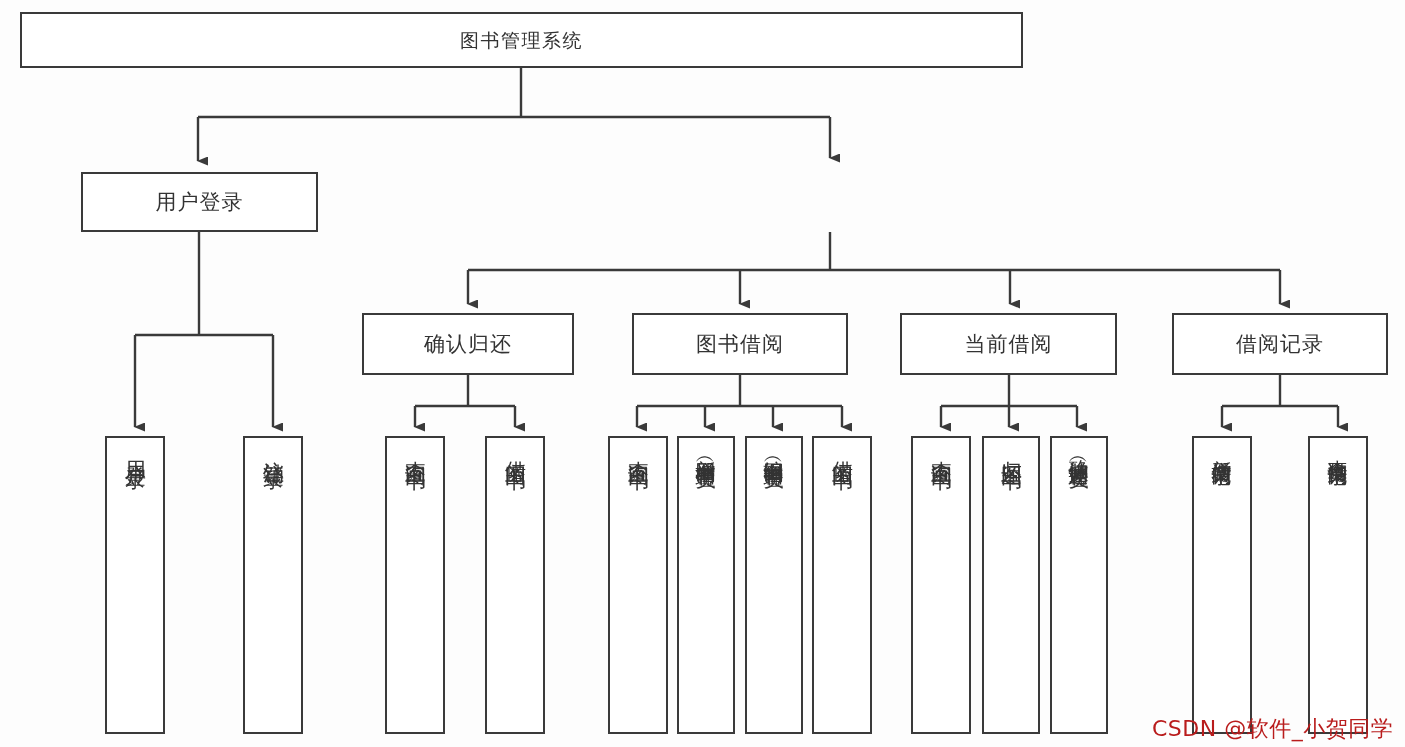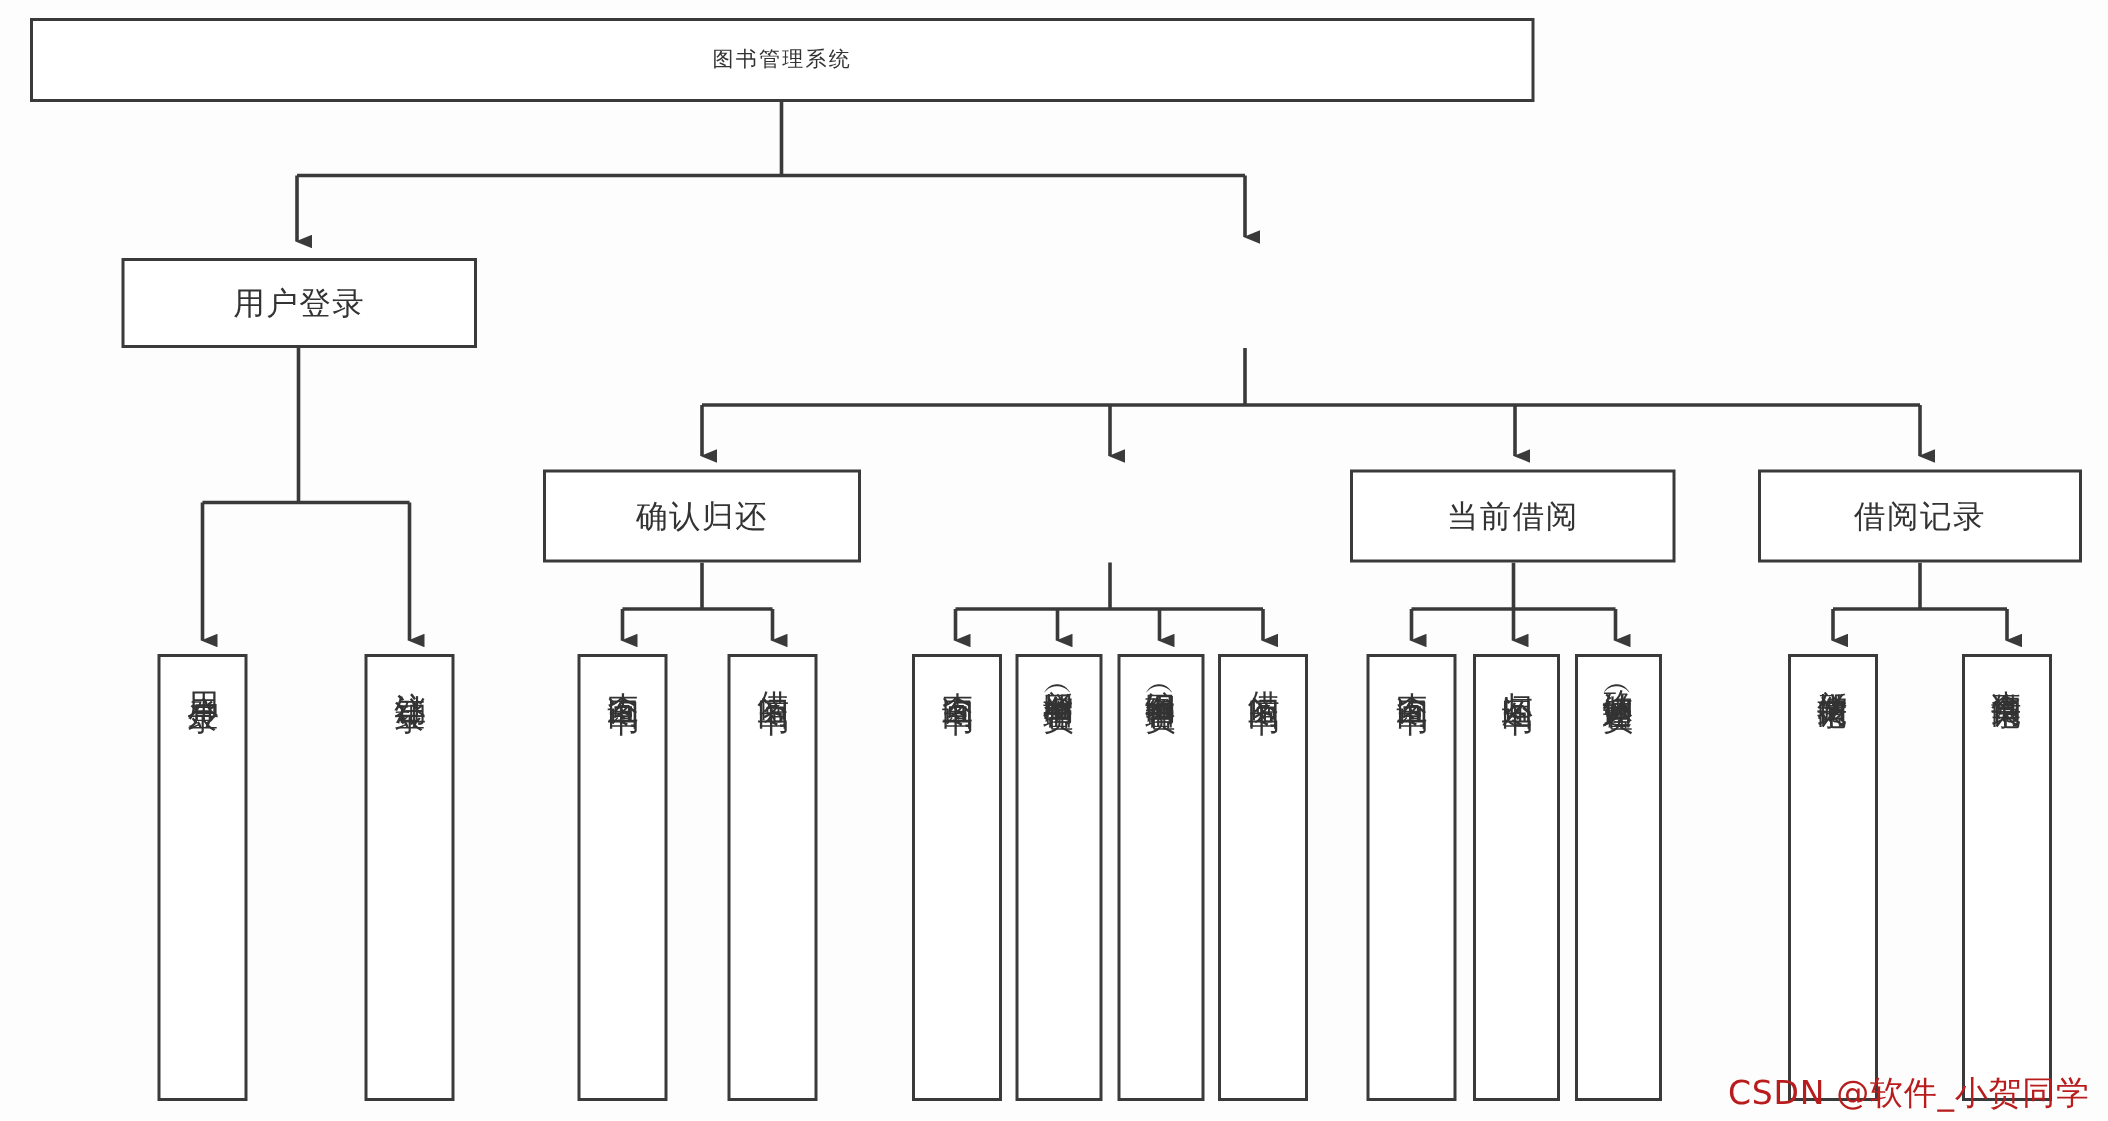--- a/index.html
+++ b/index.html
@@ -41,21 +41,21 @@
     text-align: center;
     line-height: 1.18;
     white-space: nowrap;
   }
   
   .node.horiz .node-label {
     font-size: 21px;
     letter-spacing: 1px;
   }
   .node.title-node .node-label {
-    font-size: 14px;
+    font-size: 19px;
     letter-spacing: 1.5px;
   }
   
   .node.vert {
     align-items: flex-start;
     justify-content: center;
     padding-top: 6px;
   }
   .node.vert .node-label {
     writing-mode: vertical-rl;
@@ -139,20 +139,23 @@
     <span class="node-label">图书管理系统</span>
   </div>
 
   <div class="node horiz" style="left:81px; top:172px; width:237px; height:60px;">
     <span class="node-label">用户登录</span>
   </div>
 
   <div class="node horiz" style="left:362px; top:313px; width:212px; height:62px;">
     <span class="node-label">确认归还</span>
   </div>
+  <div class="node horiz" style="left:632px; top:313px; width:216px; height:62px;">
+    <span class="node-label">图书借阅</span>
+  </div>
   <div class="node horiz" style="left:1172px; top:313px; width:216px; height:62px;">
     <span class="node-label">借阅记录</span>
   </div>
   <div class="node horiz" style="left:900px; top:313px; width:217px; height:62px;">
     <span class="node-label">当前借阅</span>
   </div>
 
   <div class="node vert" style="left:105px; top:436px; width:60px; height:298px;">
     <span class="node-label">用户登录</span>
   </div>

